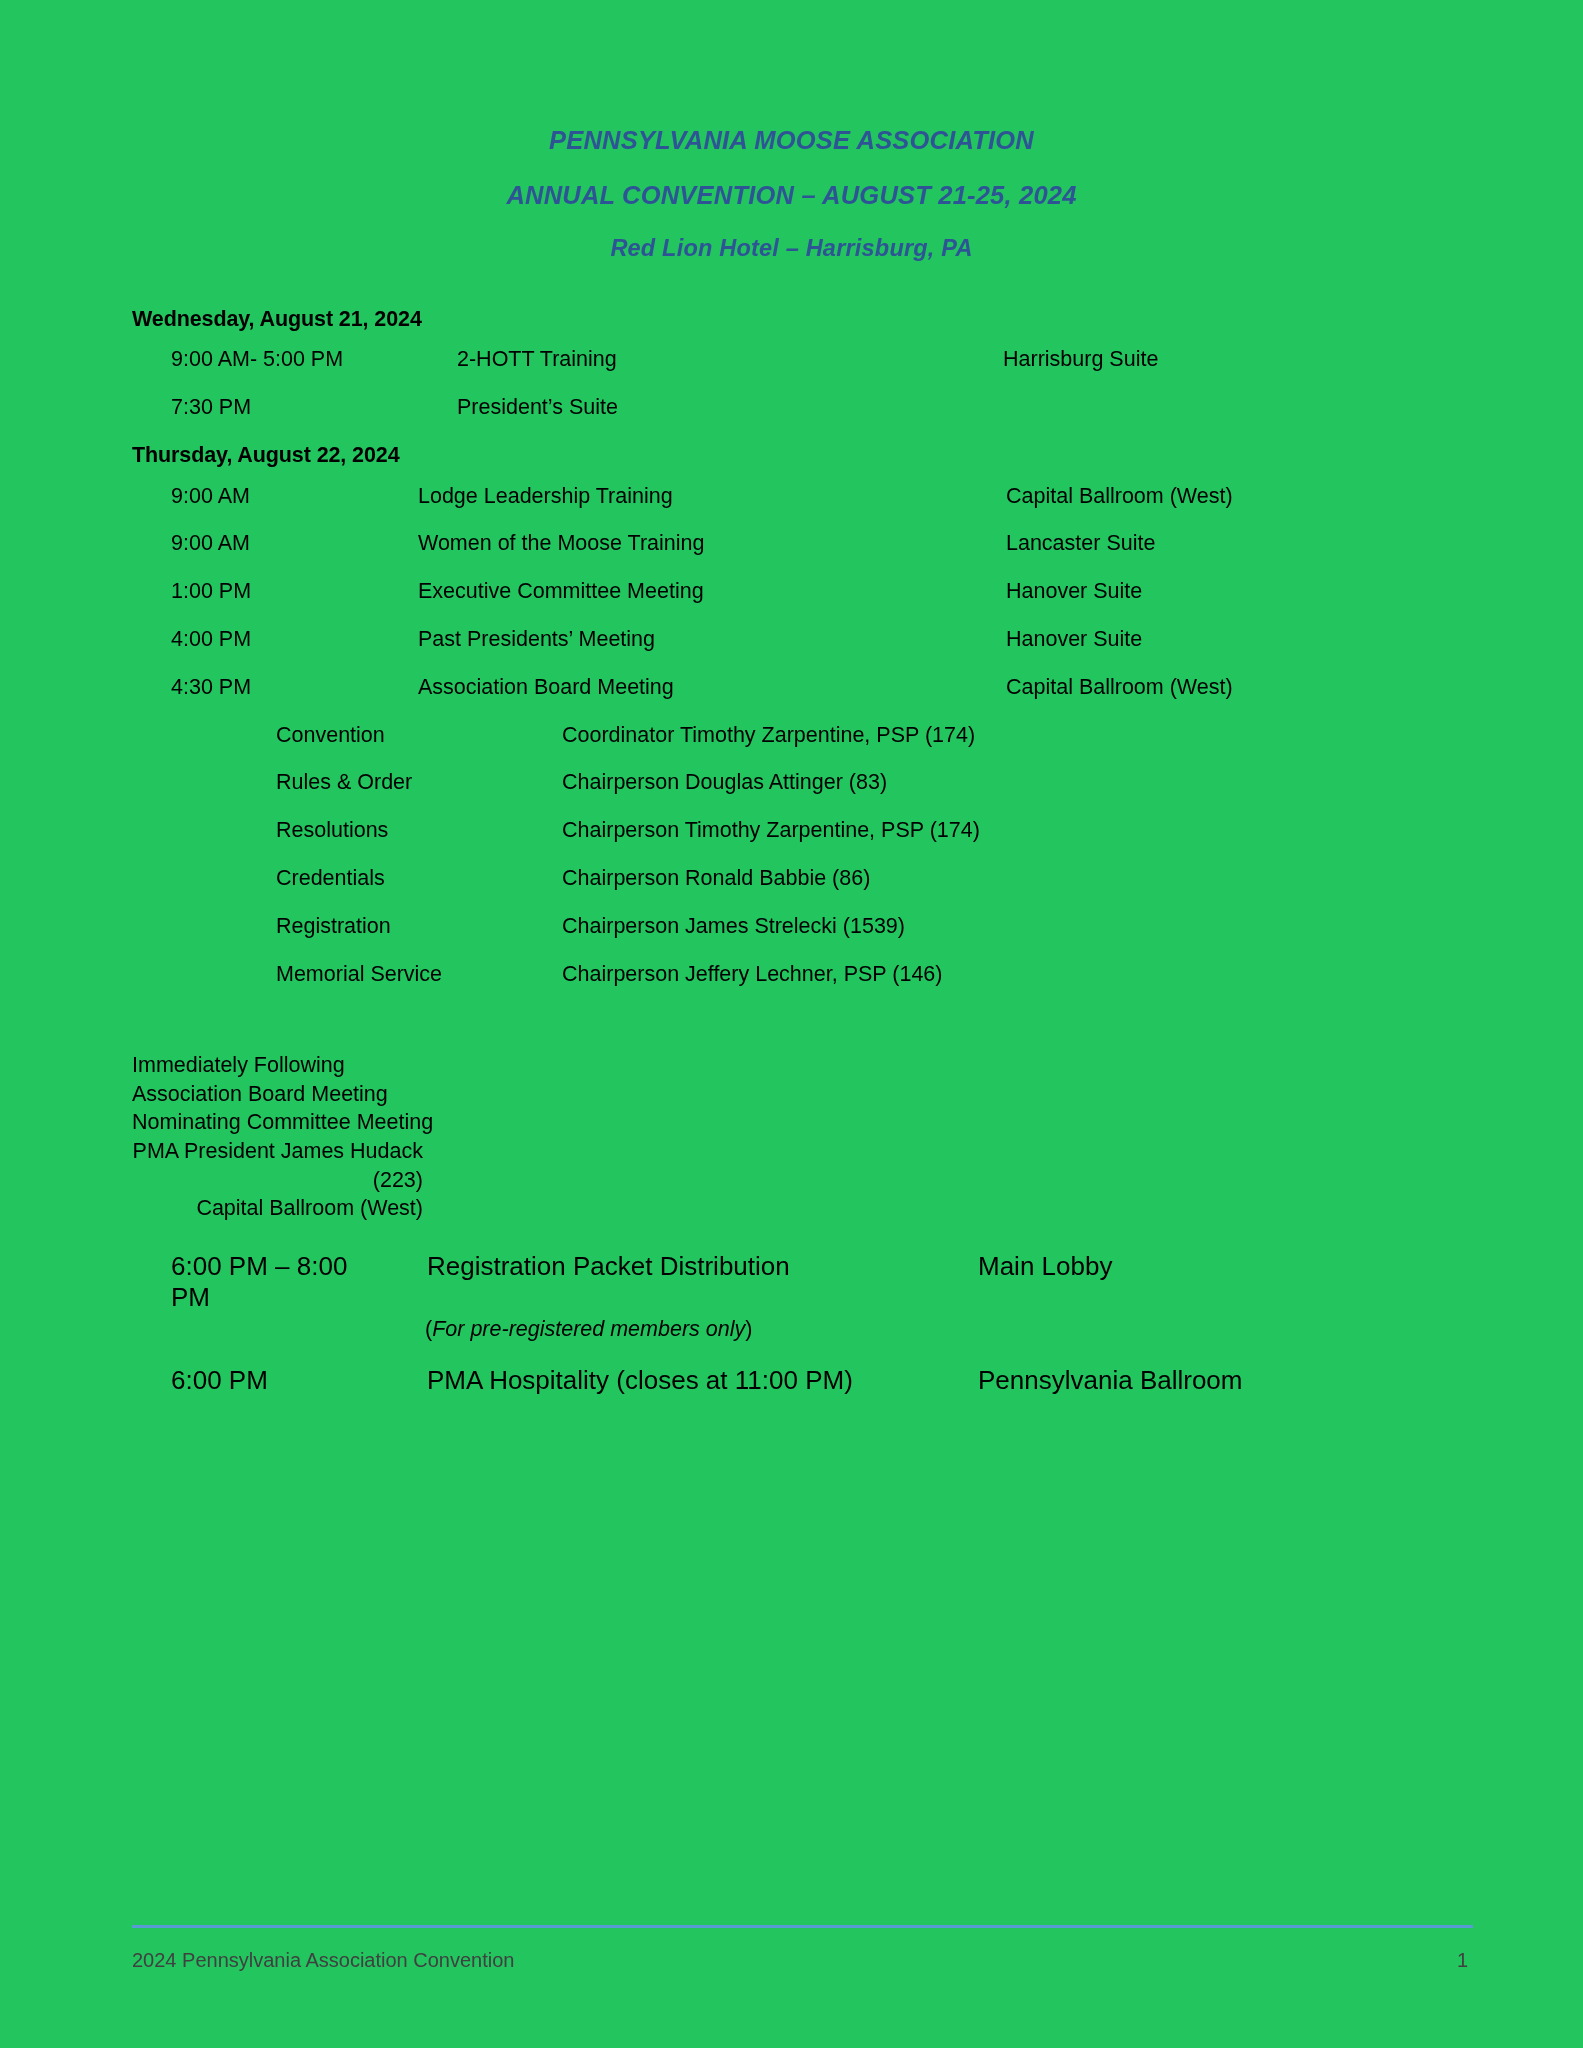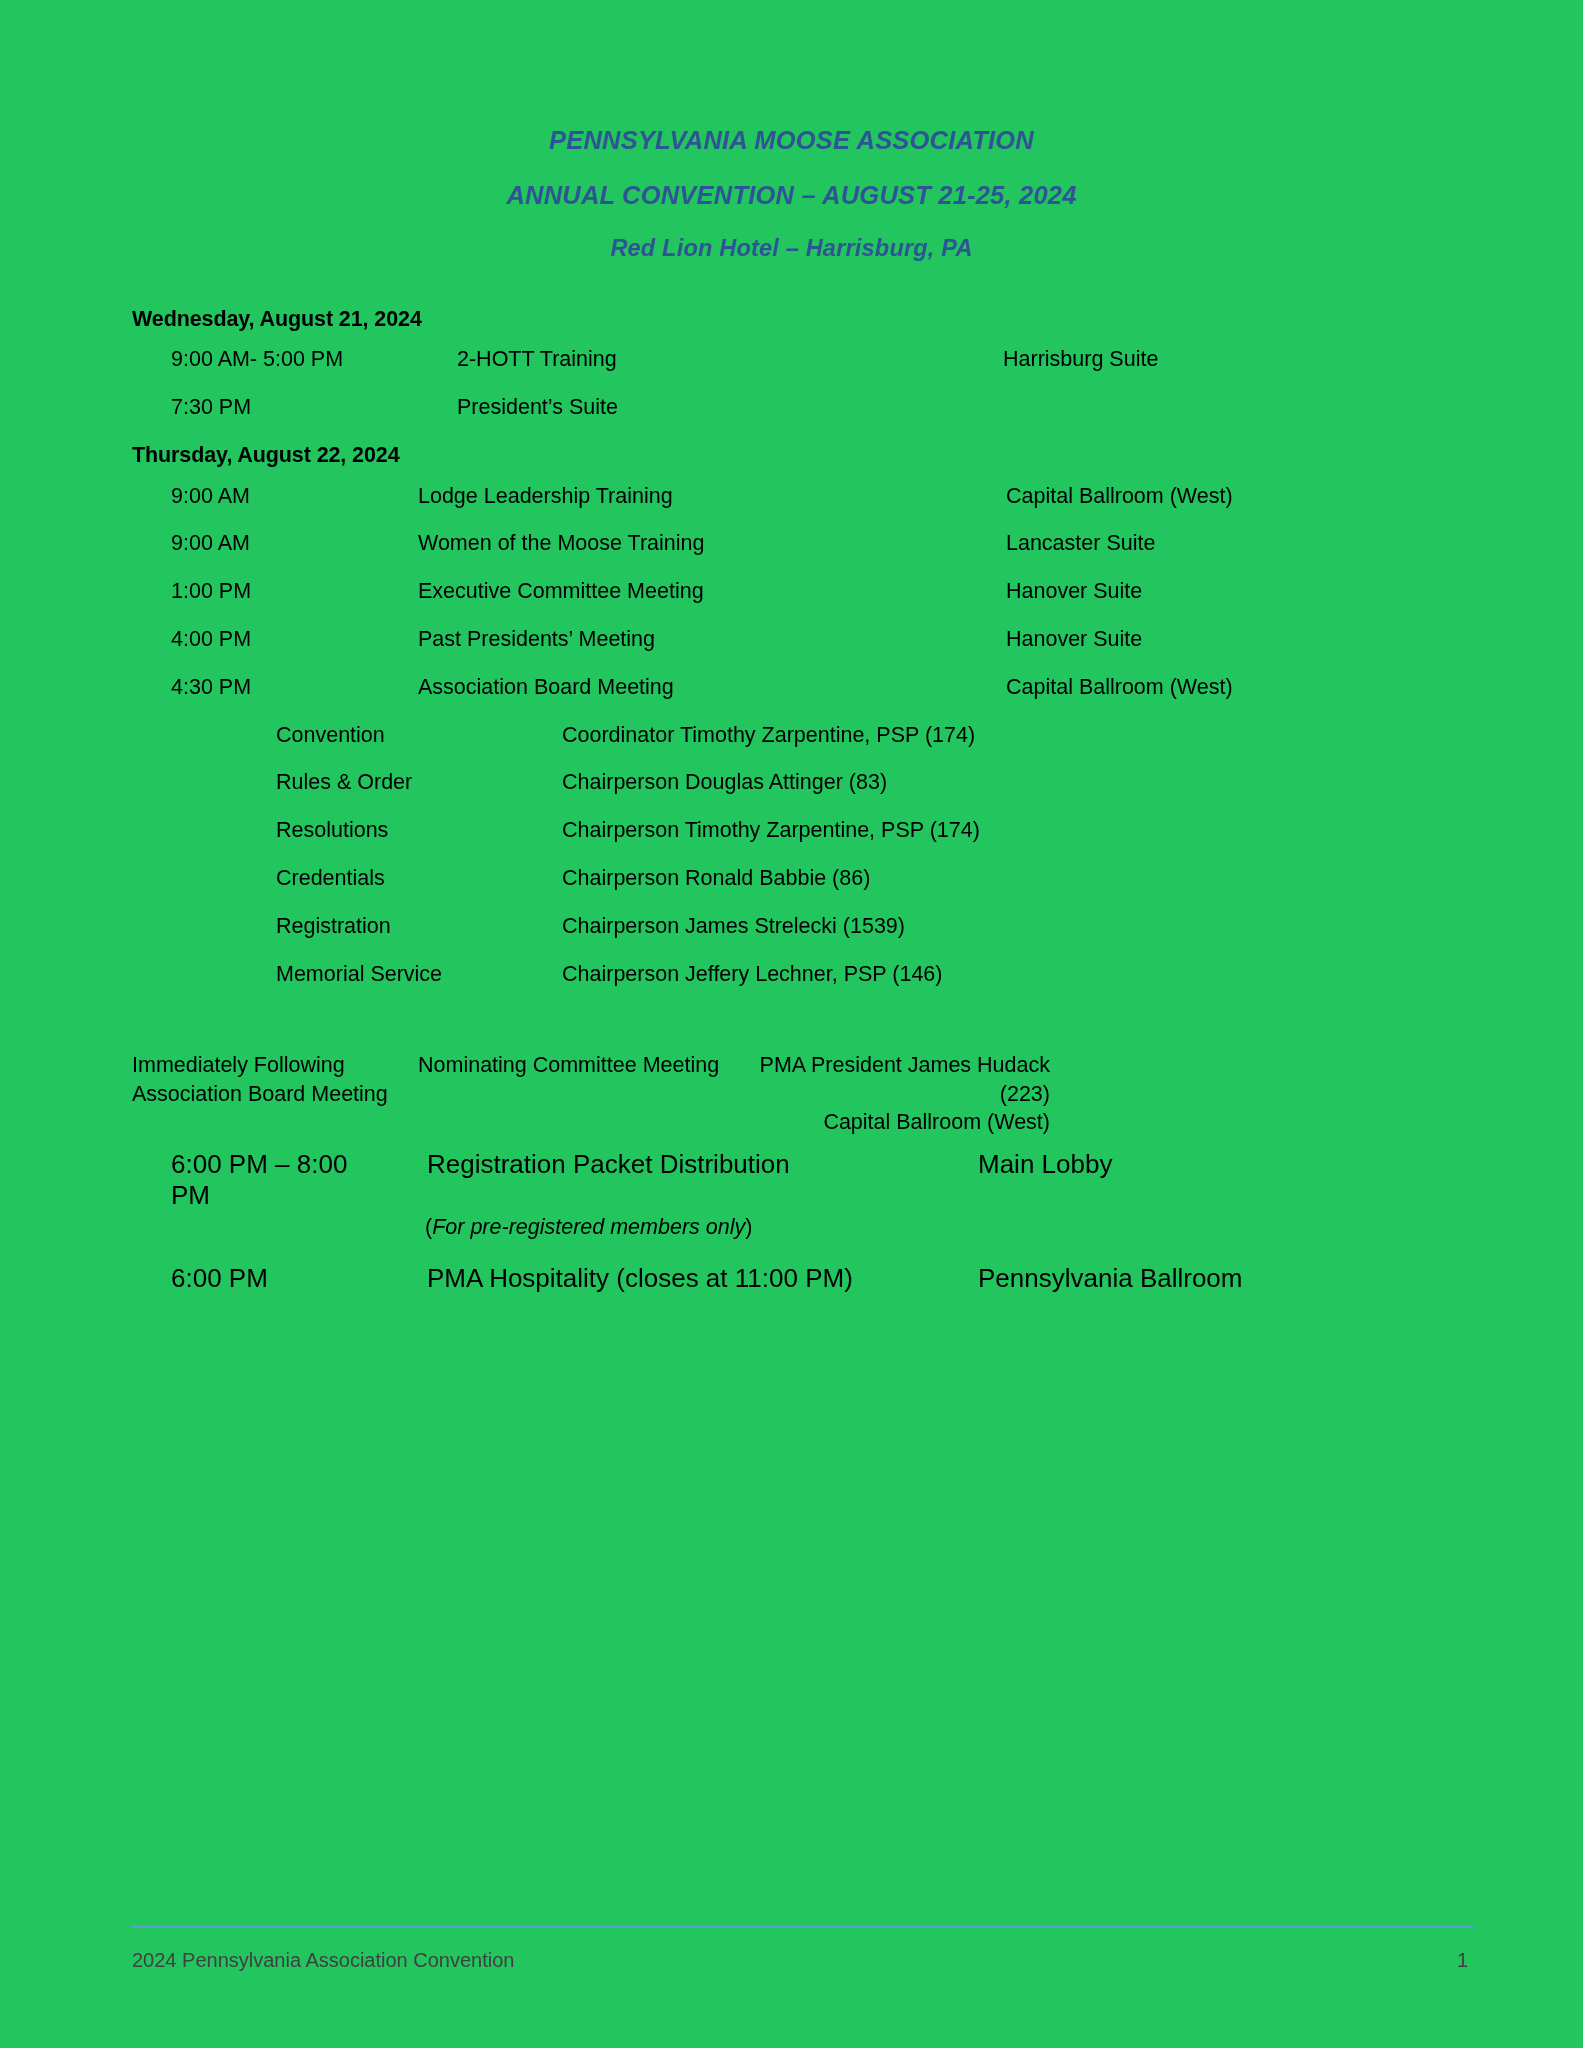--- a/index.html
+++ b/index.html
@@ -94,21 +94,22 @@
     padding-left: 144px;
   }
   .committee-row .cname { width: 286px; flex: 0 0 auto; }
   .committee-row .cperson { flex: 0 0 auto; }
 
   .follow-block {
     display: flex;
     font-size: 21.5px;
     line-height: 1.33;
     margin-top: 64px;
-    margin-bottom: 12px;
+    margin-bottom: 28px;
+    flex-direction: column;
   }
   .follow-block .col-when { width: 286px; flex: 0 0 auto; }
   .follow-block .col-what { width: 341px; flex: 0 0 auto; }
   .follow-block .col-where {
     width: 291px;
     flex: 0 0 auto;
     text-align: right;
   }
   .follow-block .col-where .line1 { display: block; }
   .follow-block .col-where .line2 { display: block; }

